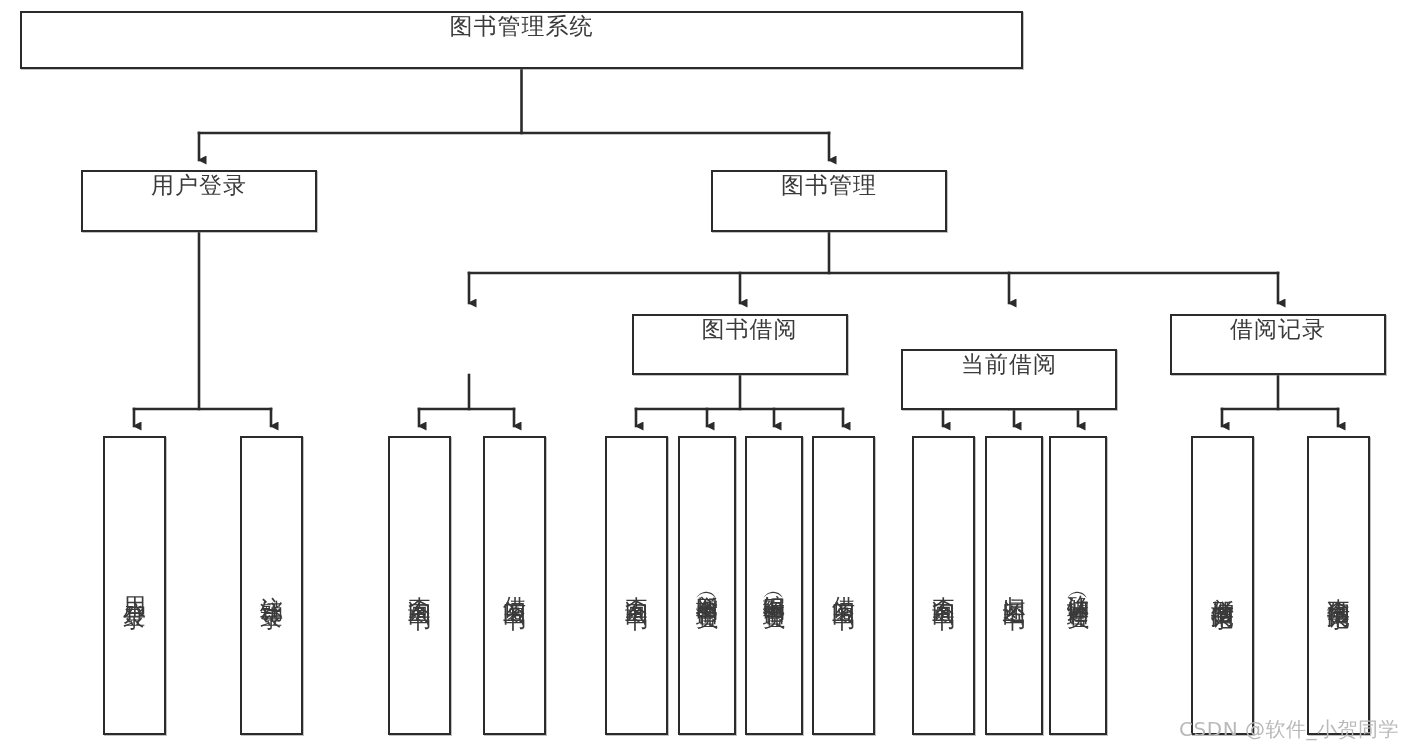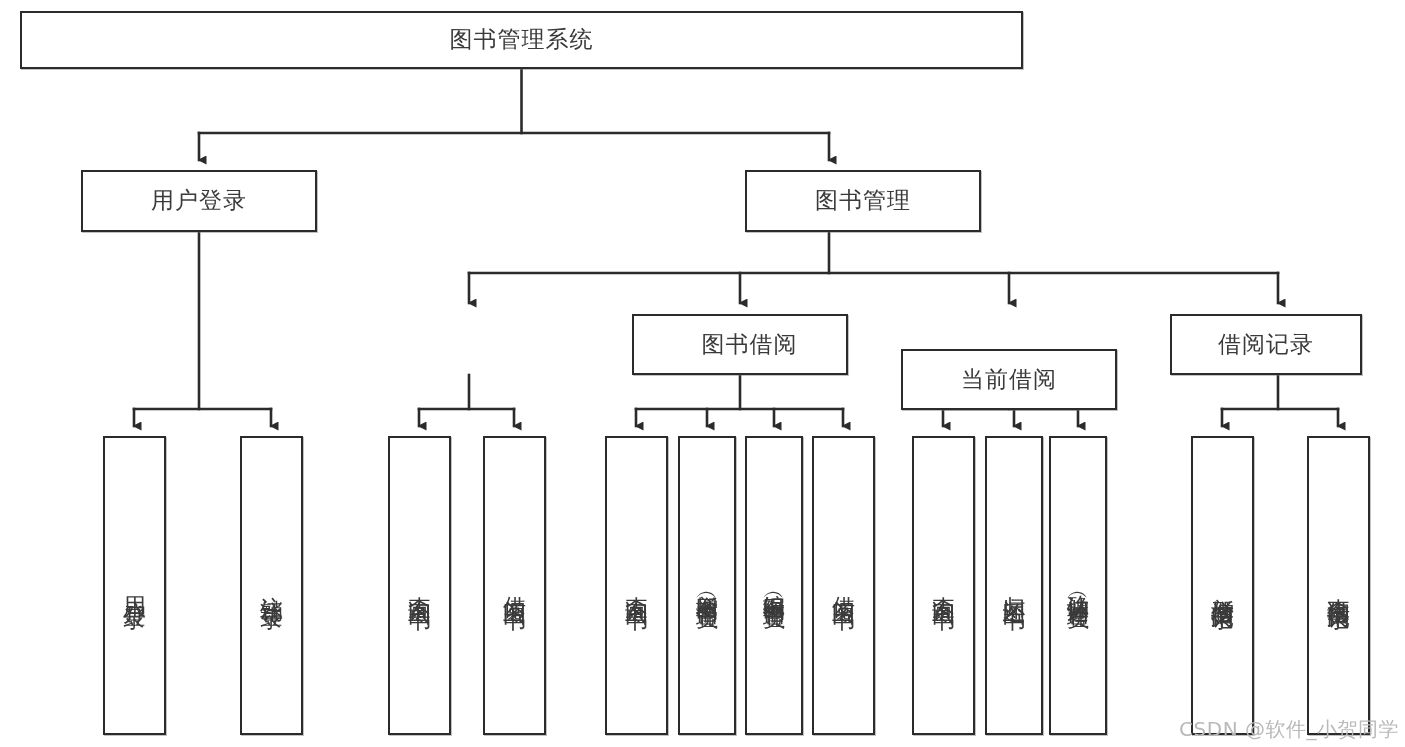--- a/index.html
+++ b/index.html
@@ -26,21 +26,21 @@
     top: 0;
     width: 1405px;
     height: 747px;
   }
   .node {
     position: absolute;
     box-sizing: border-box;
     border: 2.5px solid #2b2b2b;
     background: #ffffff;
     display: flex;
-    align-items: center;
+    align-items: flex-start;
     justify-content: center;
     color: #3a3a3a;
     box-shadow: 1px 1px 0 rgba(120,120,120,0.45);
   }
   .node.horizontal {
     writing-mode: horizontal-tb;
     font-size: 23px;
     letter-spacing: 1px;
   }
   .node.vertical {
@@ -127,31 +127,31 @@
     </g>
   </svg>
 
   <div class="node horizontal" style="left:20px; top:11px; width:1003px; height:58px;">
     <span class="label">图书管理系统</span>
   </div>
 
   <div class="node horizontal" style="left:81px; top:170px; width:236px; height:62px;">
     <span class="label">用户登录</span>
   </div>
-  <div class="node horizontal" style="left:711px; top:170px; width:236px; height:62px;margin-left:34px;">
+  <div class="node horizontal" style="left:711px; top:170px; width:236px; height:62px;">
     <span class="label">图书管理</span>
   </div>
 
   <div class="node horizontal" style="left:632px; top:314px; width:216px; height:61px;padding-left:19px;">
     <span class="label">图书借阅</span>
   </div>
   <div class="node horizontal" style="left:901px; top:314px; width:216px; height:61px;margin-top:35px;">
     <span class="label">当前借阅</span>
   </div>
-  <div class="node horizontal" style="left:1170px; top:314px; width:192px; height:61px;">
+  <div class="node horizontal" style="left:1170px; top:314px; width:216px; height:61px;">
     <span class="label">借阅记录</span>
   </div>
 
   <div class="node vertical" style="left:103px; top:436px; width:63px; height:299px;">
     <span class="label">用户登录</span>
   </div>
   <div class="node vertical" style="left:240px; top:436px; width:63px; height:299px;">
     <span class="label">注销登录</span>
   </div>
   <div class="node vertical" style="left:388px; top:436px; width:63px; height:299px;">

